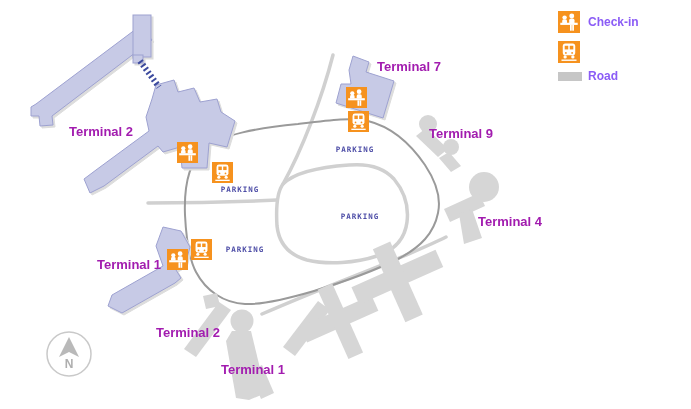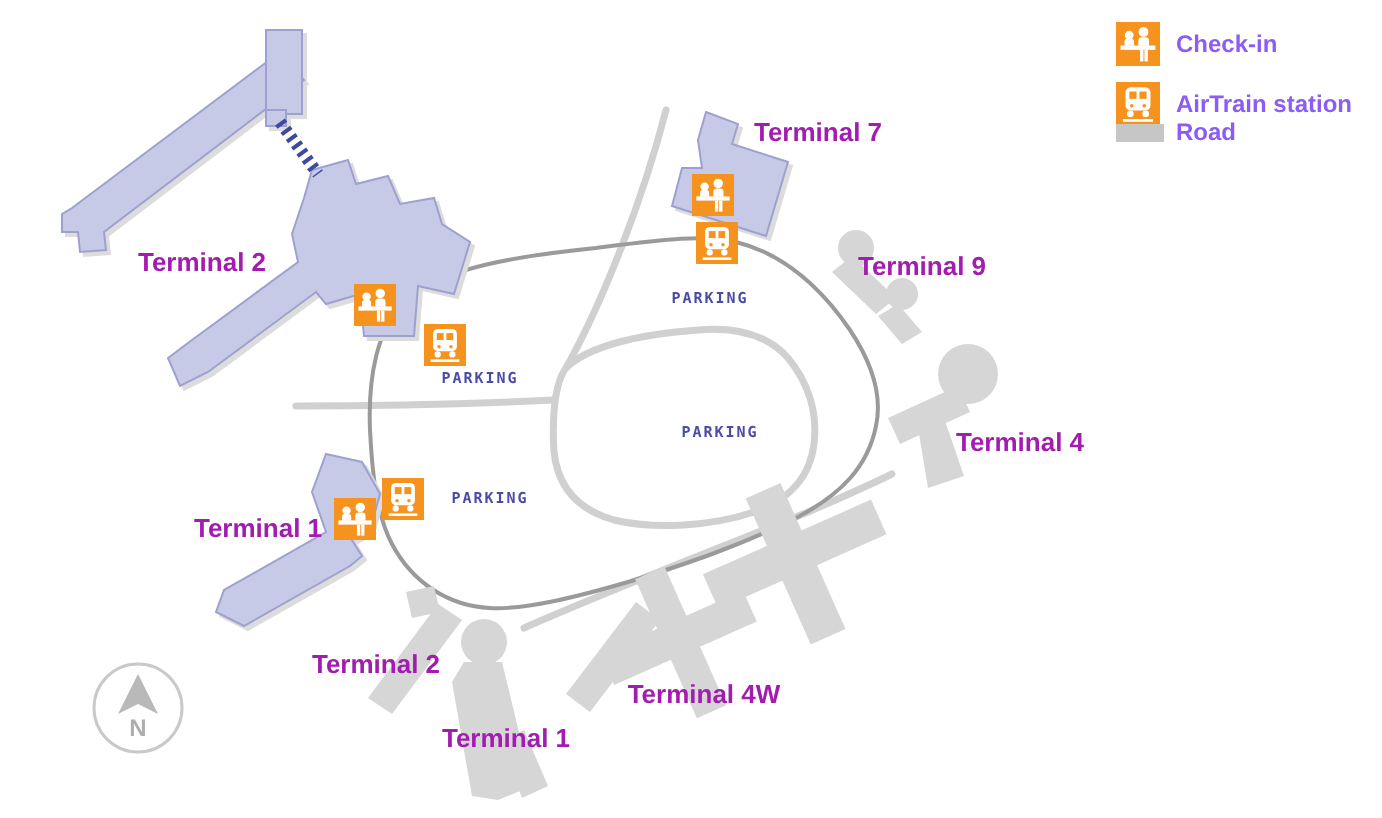--- a/index.html
+++ b/index.html
@@ -31,21 +31,21 @@
     position:absolute;transform:translate(-50%,-50%);
     font-weight:bold;font-size:12px;color:#aeaeae;
   }
   .map-icon{position:absolute;width:21px;height:21px;background:#f6921e;}
   .map-icon svg{width:100%;height:100%;}
 
   .legend{position:absolute;left:558px;top:11px;width:133px;}
   .legend-row{position:absolute;left:0;display:flex;align-items:center;}
   .legend-row.r0{top:0px;}
   .legend-row.r1{top:30px;}
-  .legend-row.r2{top:48px;}
+  .legend-row.r2{top:58px;}
   .legend-icon{width:22px;height:22px;background:#f6921e;flex:0 0 auto;}
   .legend-icon svg{width:100%;height:100%;}
   .legend-swatch{width:24px;height:9px;background:#c6c6c6;flex:0 0 auto;margin-right:-2px;}
   .legend-text{margin-left:8px;font-weight:bold;font-size:12px;color:#8b5cf6;white-space:nowrap;}
 </style>
 </head>
 <body>
 
 <svg width="0" height="0" style="position:absolute" aria-hidden="true">
   <defs>
@@ -173,21 +173,20 @@
     </div>
   <div class="map-icon" style="left:191px;top:239px">
       <svg>
         <use href="#sym-airtrain"></use>
       </svg>
     </div>
 
   <div class="tlabel" style="left:129px;top:264px">Terminal 1</div>
   <div class="tlabel" style="left:188px;top:332px">Terminal 2</div>
   <div class="tlabel" style="left:253px;top:369px">Terminal 1</div>
-  <div class="tlabel" style="left:352px;top:347px">Terminal 4W</div>
   <div class="tlabel" style="left:510px;top:221px">Terminal 4</div>
   <div class="tlabel" style="left:461px;top:133px">Terminal 9</div>
   <div class="tlabel" style="left:409px;top:66px">Terminal 7</div>
   <div class="tlabel" style="left:101px;top:131px">Terminal 2</div>
 
   <div class="plabel" style="left:355px;top:149px">PARKING</div>
   <div class="plabel" style="left:240px;top:189px">PARKING</div>
   <div class="plabel" style="left:360px;top:216px">PARKING</div>
   <div class="plabel" style="left:245px;top:249px">PARKING</div>
 
@@ -201,21 +200,20 @@
           </svg>
         </span>
       <span class="legend-text">Check-in</span>
     </div>
     <div class="legend-row r1">
       <span class="legend-icon">
           <svg>
             <use href="#sym-airtrain"></use>
           </svg>
         </span>
-      <span class="legend-text">AirTrain station</span>
     </div>
     <div class="legend-row r2">
       <span class="legend-swatch"></span>
       <span class="legend-text">Road</span>
     </div>
   </div>
 
 </div>
 
 </body></html>

